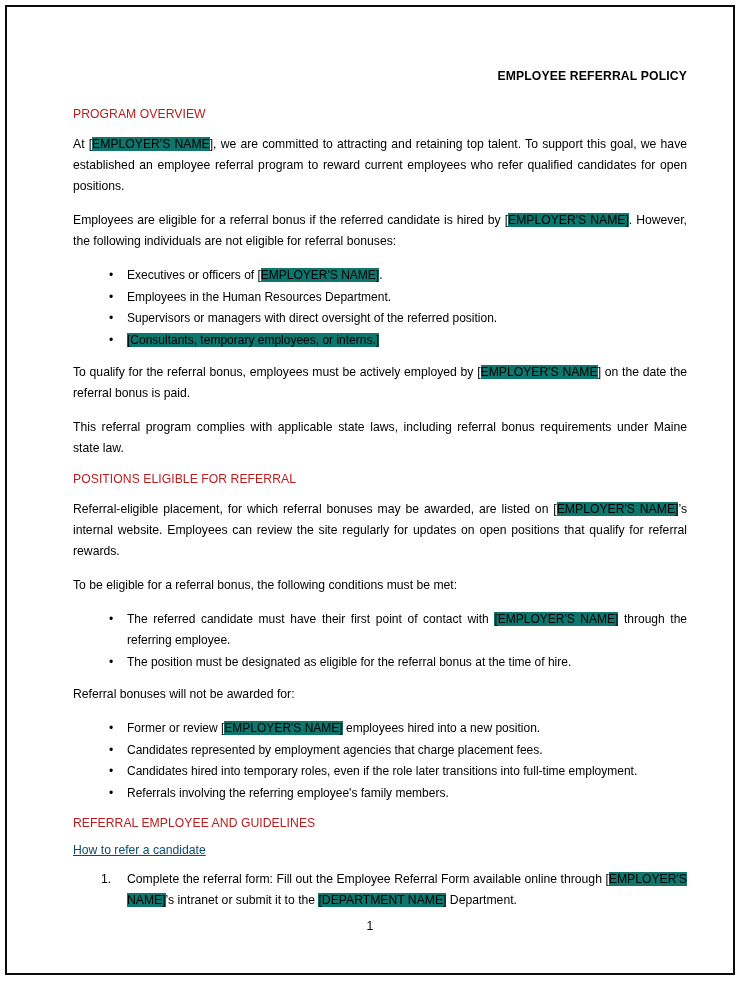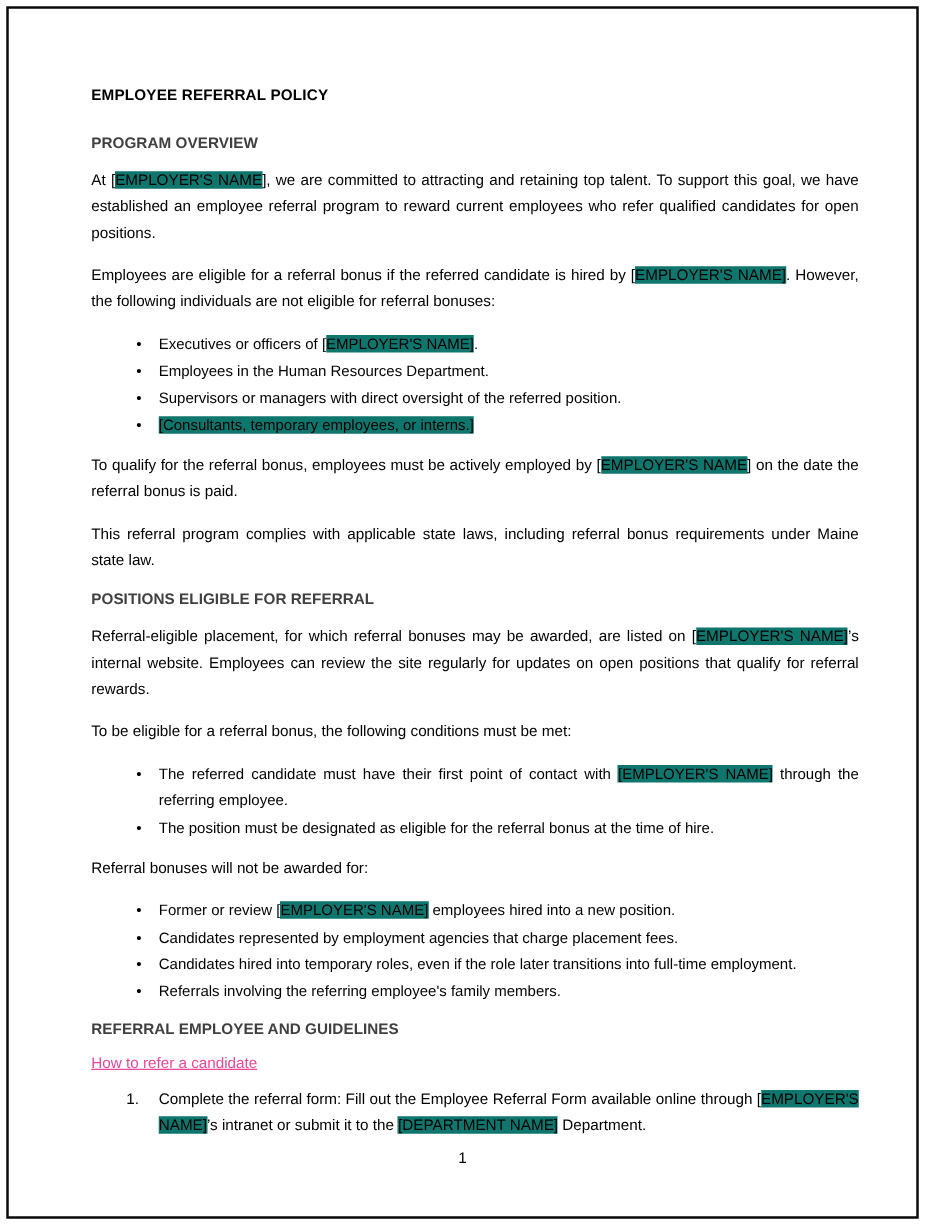--- a/index.html
+++ b/index.html
@@ -28,40 +28,40 @@
   }
 
   .page-body {
     position: absolute;
     left: 66px;
     top: 62px;
     width: 614px;
   }
 
   .doc-title {
-    text-align: left;
+    text-align: right;
     font-size: 12.2px;
     font-weight: bold;
     letter-spacing: 0.15px;
     color: #000000;
     margin: 0 0 24px 0;
   }
 
   .section-heading {
     font-size: 12.2px;
-    font-weight: bold;
-    color: #404040;
+    font-weight: normal;
+    color: #b91c1c;
     letter-spacing: 0.05px;
     margin: 0 0 13px 0;
   }
 
   .sub-heading {
     font-size: 12.2px;
     font-weight: normal;
-    color: #ec4899;
+    color: #0c4a6e;
     text-decoration: underline;
     margin: 0 0 12px 0;
   }
 
   p.para {
     font-size: 12.2px;
     line-height: 1.72;
     color: #000000;
     margin: 0 0 13px 0;
     text-align: justify;

